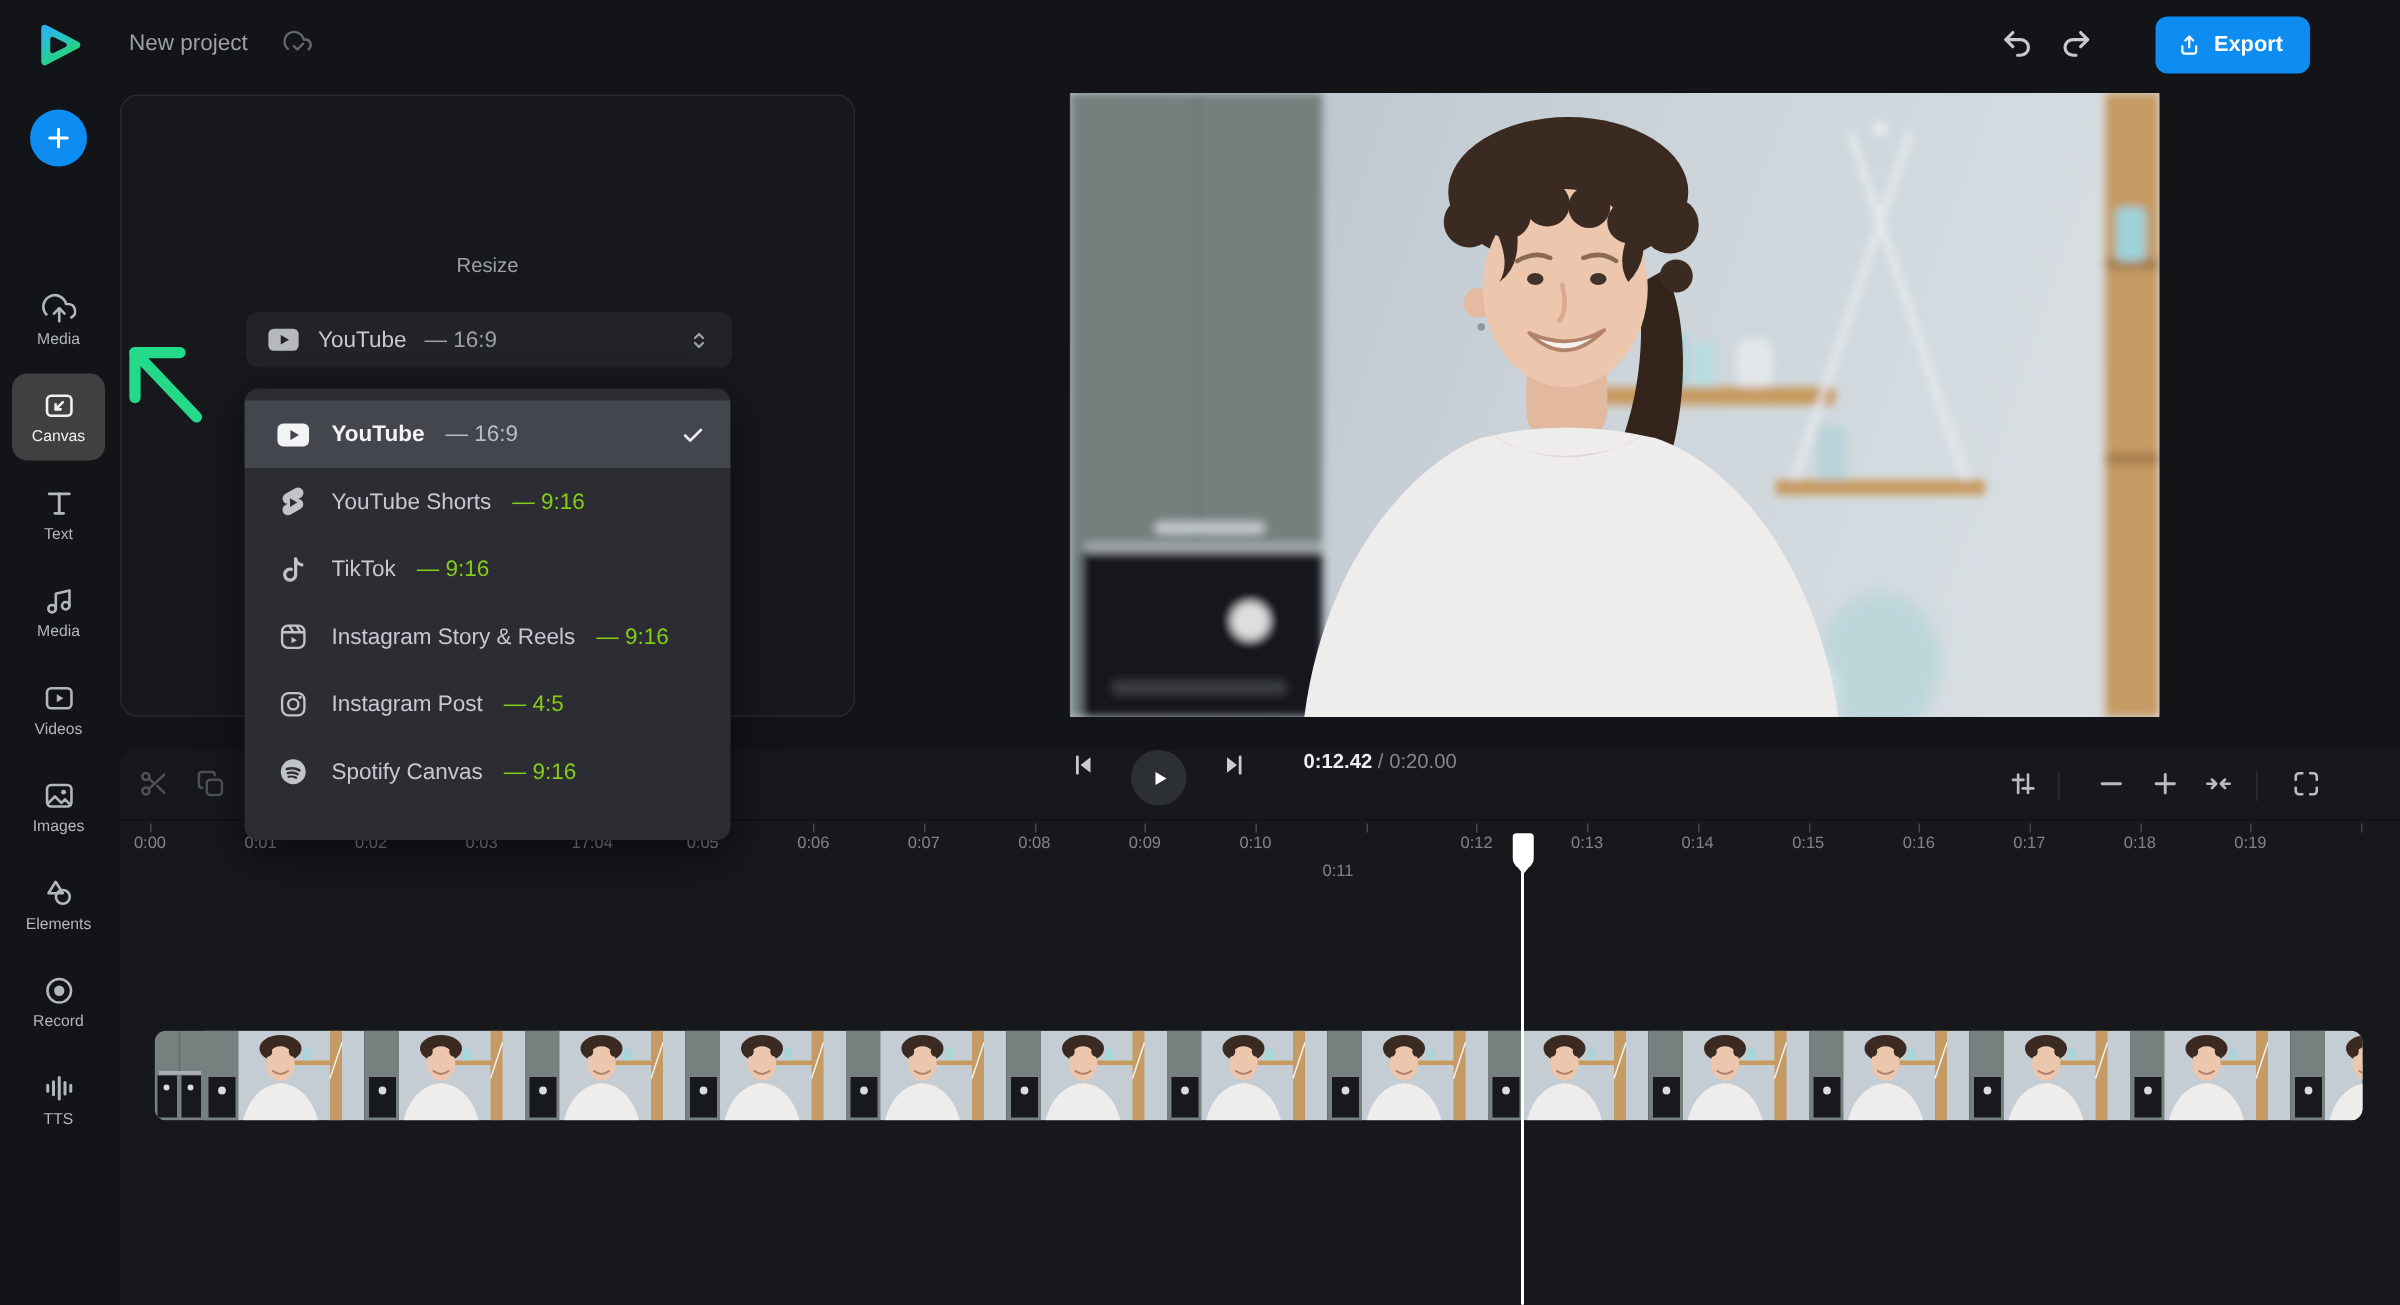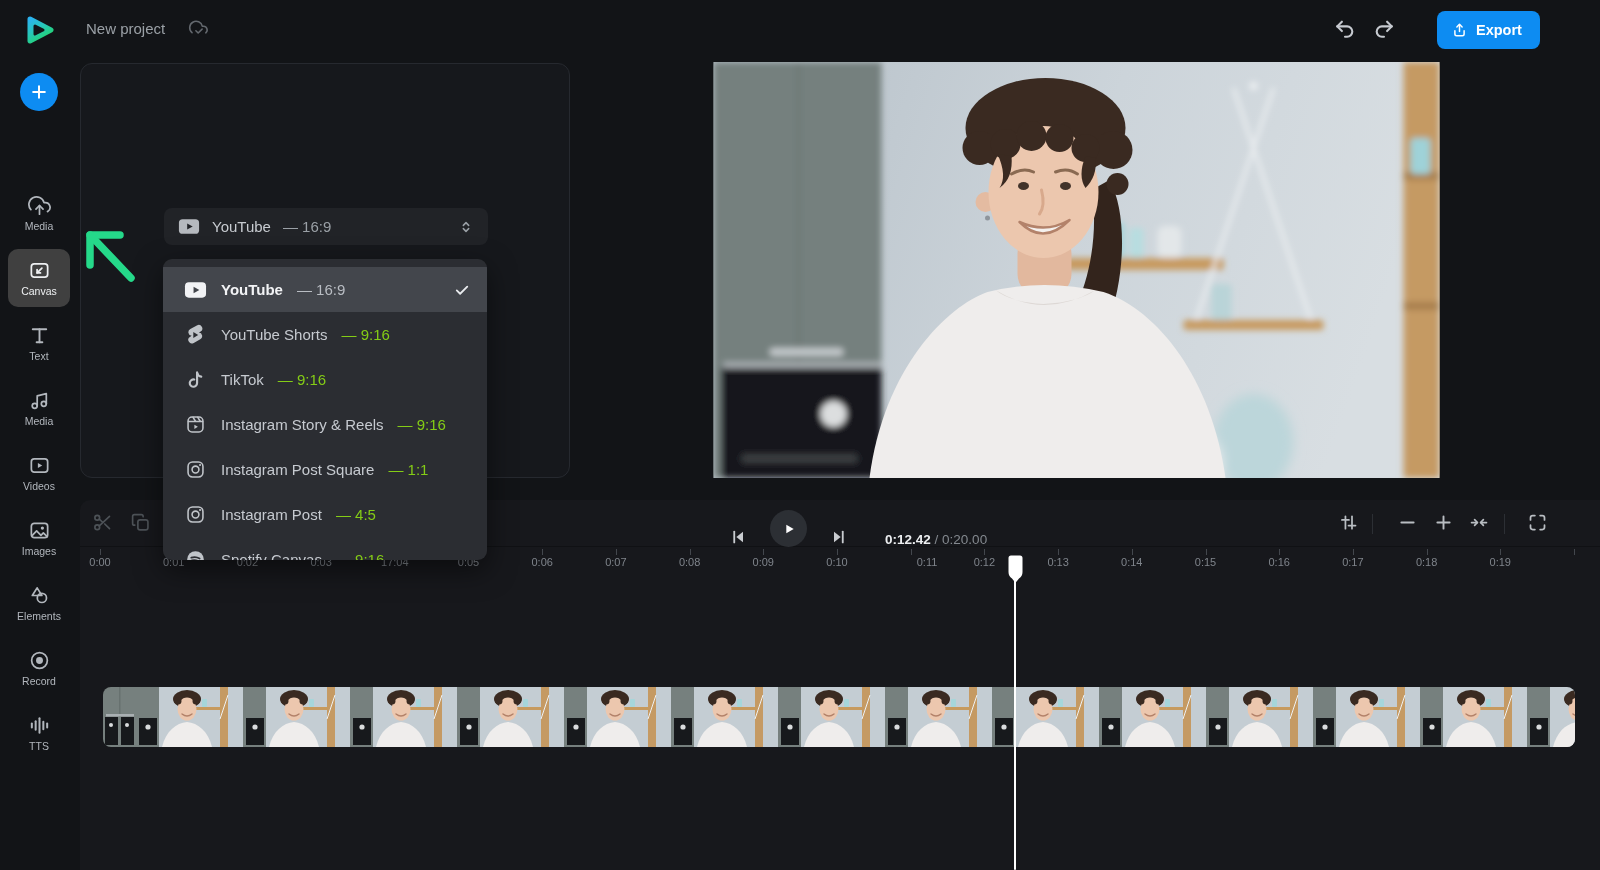--- a/index.html
+++ b/index.html
@@ -59,21 +59,21 @@
 
   
   .preview { position:absolute; left:713px; top:62px; width:727px; height:416px; background:#0c0d0f; }
 
   
   .timeline { position:absolute; left:80px; top:500px; width:1520px; height:370px;
     background:#17181c; border-radius:10px 0 0 0; }
   .tl-toolbar { position:absolute; left:0; top:0; width:100%; height:47px; border-bottom:1px solid #101114; }
   .tool { position:absolute; top:12px; color:#b9bdc2; cursor:pointer; }
   .tool.dim { color:#4d5257; }
-  .transport { position:absolute; left:648px; top:0; height:47px; display:flex; align-items:flex-end; gap:22px; }
+  .transport { position:absolute; left:632px; top:0; height:47px; display:flex; align-items:flex-start; gap:22px; }
   .play-circle { width:37px; height:37px; border-radius:50%; background:#2c2f34; display:flex;
     align-items:center; justify-content:center; color:#fff; cursor:pointer; }
   .transport .skip { color:#c9ccd0; cursor:pointer; }
   .time-display { margin-left:14px; font-size:13.5px; }
   .time-cur { color:#eceef0; font-weight:700; }
   .time-sep, .time-total { color:#84898f; font-weight:400; }
   .tl-divider { position:absolute; top:14px; width:1px; height:20px; background:#2c2f34; }
 
   .ruler { position:absolute; left:0; top:48px; width:100%; height:34px; }
   .ruler .tick { position:absolute; top:1px; width:1px; height:6px; background:#43474d; }
@@ -236,20 +236,21 @@
             <path d="M12 4.5v15"></path>
             <path d="M16 8v8"></path>
             <path d="M20 10v4"></path>
         </svg>
       </span>
       <span class="lbl">TTS</span>
     </div>
   </div>
 
   <div class="canvas-panel">
+    <div class="resize-title">Resize</div>
     <div class="resize-trigger">
       <span>
         <svg width="22" height="17" viewBox="0 0 24 18">
             <rect x="1" y="1" width="22" height="16" rx="4" fill="#b5b9be"></rect>
             <path d="M10 5.6v6.8l6-3.4z" fill="#212327"></path>
           </svg>
       </span>
       <span class="t-name">YouTube</span>
       <span class="t-ratio">— 16:9</span>
       <span class="chev">
@@ -308,31 +309,20 @@
             <path d="M4 8.6h16"></path>
             <path d="M9.2 3.9l2.8 4.4"></path>
             <path d="M14.6 3.9l2.8 4.4"></path>
           <path d="M10.7 12.2l4 2.4-4 2.4z" fill="currentColor" stroke="none"></path>
         </svg>
       </span>
       <span class="m-name">Instagram Story &amp; Reels</span>
       <span class="m-ratio">— 9:16</span>
     </div>
 
-    <div class="menu-item">
-      <span class="m-icon">
-        <svg width="21" height="21" viewBox="0 0 24 24" fill="none" stroke="currentColor" stroke-width="1.8" stroke-linejoin="round">
-          <rect x="3.5" y="3.5" width="17" height="17" rx="5"></rect>
-            <circle cx="12" cy="12" r="3.9"></circle>
-            <circle cx="17.2" cy="6.8" r="1.2" fill="currentColor" stroke="none"></circle>
-        </svg>
-      </span>
-      <span class="m-name">Instagram Post Square</span>
-      <span class="m-ratio">— 1:1</span>
-    </div>
 
     <div class="menu-item">
       <span class="m-icon">
         <svg width="21" height="21" viewBox="0 0 24 24" fill="none" stroke="currentColor" stroke-width="1.8" stroke-linejoin="round">
           <rect x="3.5" y="3.5" width="17" height="17" rx="5"></rect>
             <circle cx="12" cy="12" r="3.9"></circle>
             <circle cx="17.2" cy="6.8" r="1.2" fill="currentColor" stroke="none"></circle>
         </svg>
       </span>
       <span class="m-name">Instagram Post</span>
@@ -538,21 +528,21 @@
         <div class="rlabel" style="left: 440.2px;">0:06</div>
         <div class="tick" style="left: 535.9px;"></div>
         <div class="rlabel" style="left: 513.9px;">0:07</div>
         <div class="tick" style="left: 609.6px;"></div>
         <div class="rlabel" style="left: 587.6px;">0:08</div>
         <div class="tick" style="left: 683.3px;"></div>
         <div class="rlabel" style="left: 661.3px;">0:09</div>
         <div class="tick" style="left: 757px;"></div>
         <div class="rlabel" style="left: 735px;">0:10</div>
         <div class="tick" style="left: 830.7px;"></div>
-        <div class="rlabel" style="left: 825px;">0:11</div>
+        <div class="rlabel" style="left: 790px; margin-top: 19px;">0:11</div>
         <div class="tick" style="left: 904.4px;"></div>
         <div class="rlabel" style="left: 882.4px;">0:12</div>
         <div class="tick" style="left: 978.1px;"></div>
         <div class="rlabel" style="left: 956.1px;">0:13</div>
         <div class="tick" style="left: 1051.8px;"></div>
         <div class="rlabel" style="left: 1029.8px;">0:14</div>
         <div class="tick" style="left: 1125.5px;"></div>
         <div class="rlabel" style="left: 1103.5px;">0:15</div>
         <div class="tick" style="left: 1199.2px;"></div>
         <div class="rlabel" style="left: 1177.2px;">0:16</div>

